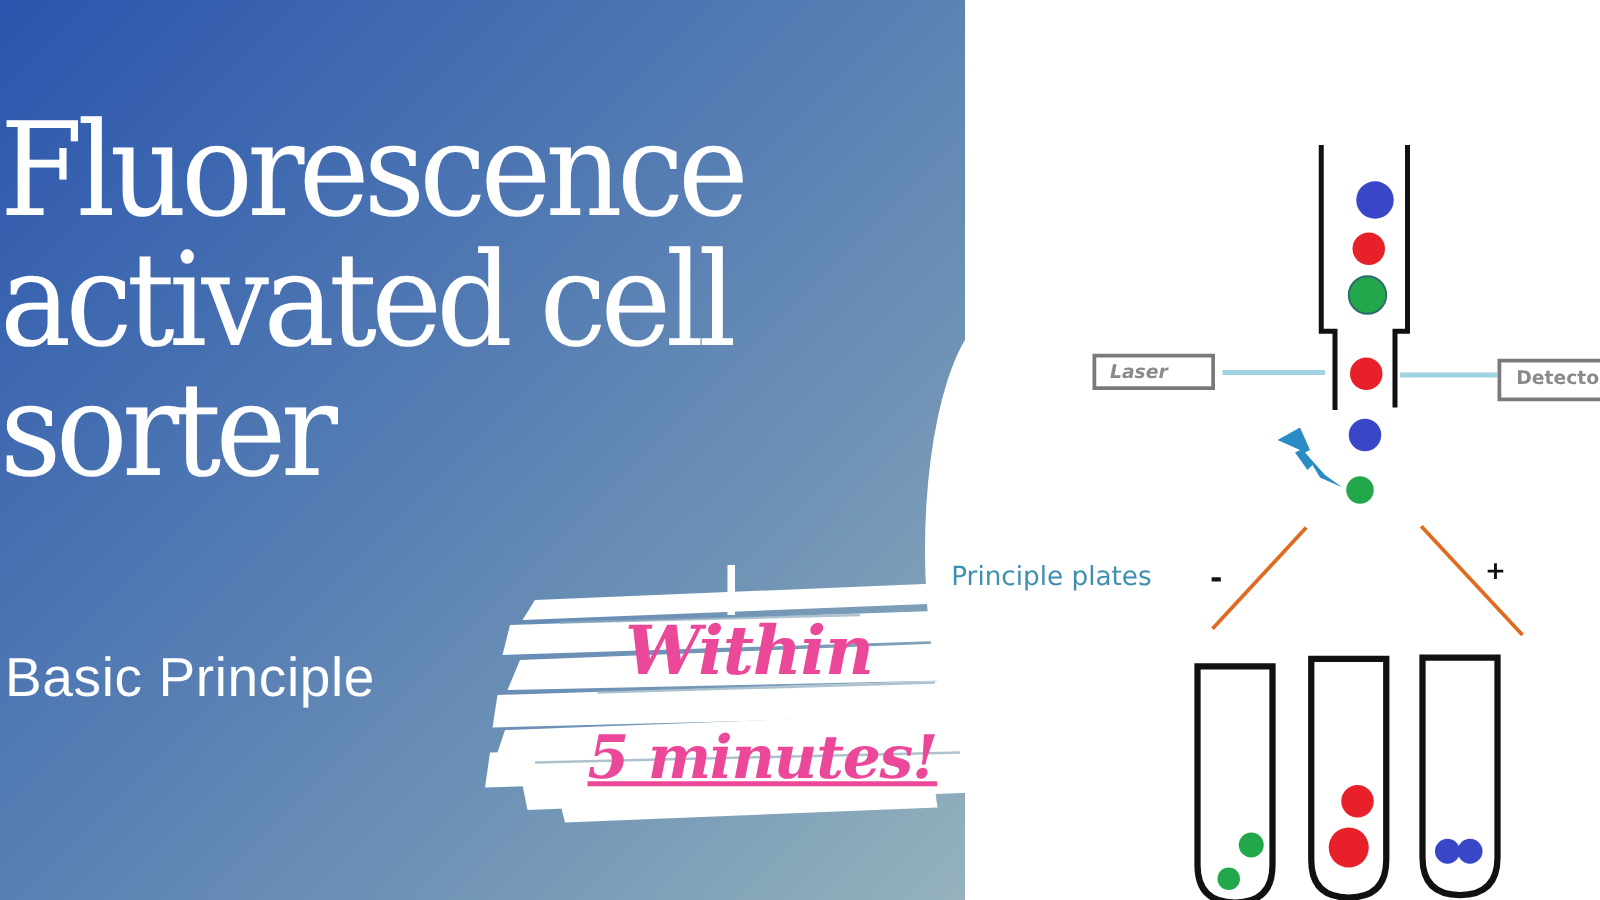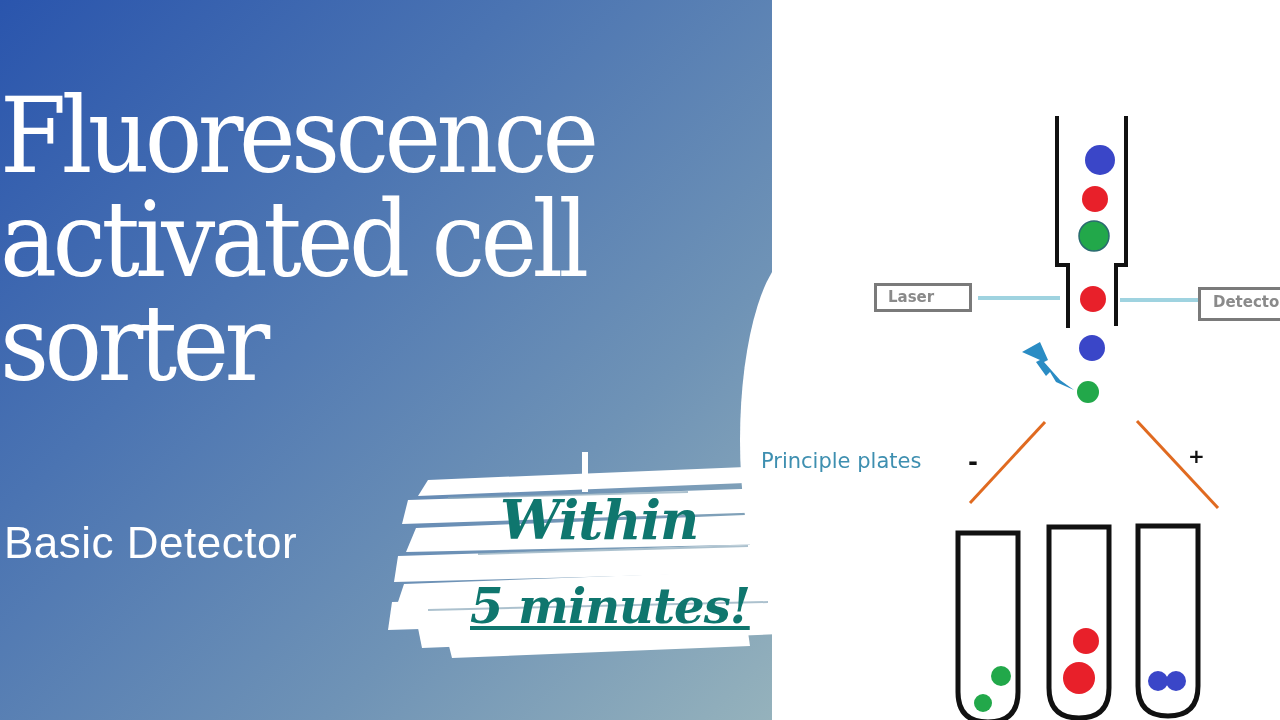--- a/index.html
+++ b/index.html
@@ -22,53 +22,53 @@
       white-space: nowrap;
     }
     .title-line { display: block; }
     .subtitle {
       position: absolute; left: 4px; top: 518px; color: #ffffff;
       font-family: "Liberation Sans", sans-serif; font-size: 44px; font-weight: normal;
       letter-spacing: 0.5px;
     }
     .brush { position: absolute; left: 388px; top: 452px; width: 392px; height: 210px; }
     .badge-text {
-      position: absolute; color: #0f766e; font-family: "DejaVu Serif", serif;
+      position: absolute; color: #ec4899; font-family: "DejaVu Serif", serif;
       font-style: italic; font-weight: bold; white-space: nowrap;
     }
     .badge-line1 { left: 500px; top: 488px; font-size: 54px; letter-spacing: -1px; }
     .badge-line2 { left: 470px; top: 578px; font-size: 48px; letter-spacing: -1px; text-decoration: underline; }
     svg.diagram { position: absolute; left: 0; top: 0; }
     .diagram-label {
       position: absolute; font-family: "DejaVu Sans", sans-serif; white-space: nowrap;
     }
     .laser-box {
       position: absolute; left: 874px; top: 283px; width: 98px; height: 29px;
       border: 3px solid #7a7a7a; background: #fff; box-sizing: border-box;
     }
     .detector-box {
       position: absolute; left: 1198px; top: 287px; width: 100px; height: 34px;
       border: 3px solid #7a7a7a; background: #fff; box-sizing: border-box;
     }
-    .laser-label { left: 888px; top: 288px; font-size: 15px; color: #8a8a8a; font-weight: bold; }
+    .laser-label { left: 888px; top: 288px; font-size: 15px; color: #8a8a8a; font-weight: bold; font-style: italic; }
     .detector-label { left: 1213px; top: 293px; font-size: 15px; color: #8a8a8a; font-weight: bold; }
     .deflection-label { left: 761px; top: 449px; font-size: 21px; color: #3e8fb0; }
     .minus-label { left: 968px; top: 448px; font-size: 24px; color: #111; font-weight: bold; }
     .plus-label { left: 1188px; top: 444px; font-size: 20px; color: #111; font-weight: bold; }
   </style>
 </head>
 <body>
 
 <div class="left-panel">
   <h1 class="title">
     <span class="title-line">Fluorescence</span>
     <span class="title-line">activated cell</span>
     <span class="title-line">sorter</span>
   </h1>
-  <div class="subtitle">Basic Detector</div>
+  <div class="subtitle">Basic Principle</div>
 </div>
 
 <div class="right-panel"></div>
 <div class="white-bulge"></div>
 
 <svg class="brush" viewBox="0 0 392 210" width="392" height="210">
   <g fill="#ffffff">
     <polygon points="40,28 380,14 384,30 30,44"></polygon>
     <polygon points="20,48 384,36 386,60 14,72"></polygon>
     <polygon points="28,76 384,62 388,92 18,100"></polygon>

